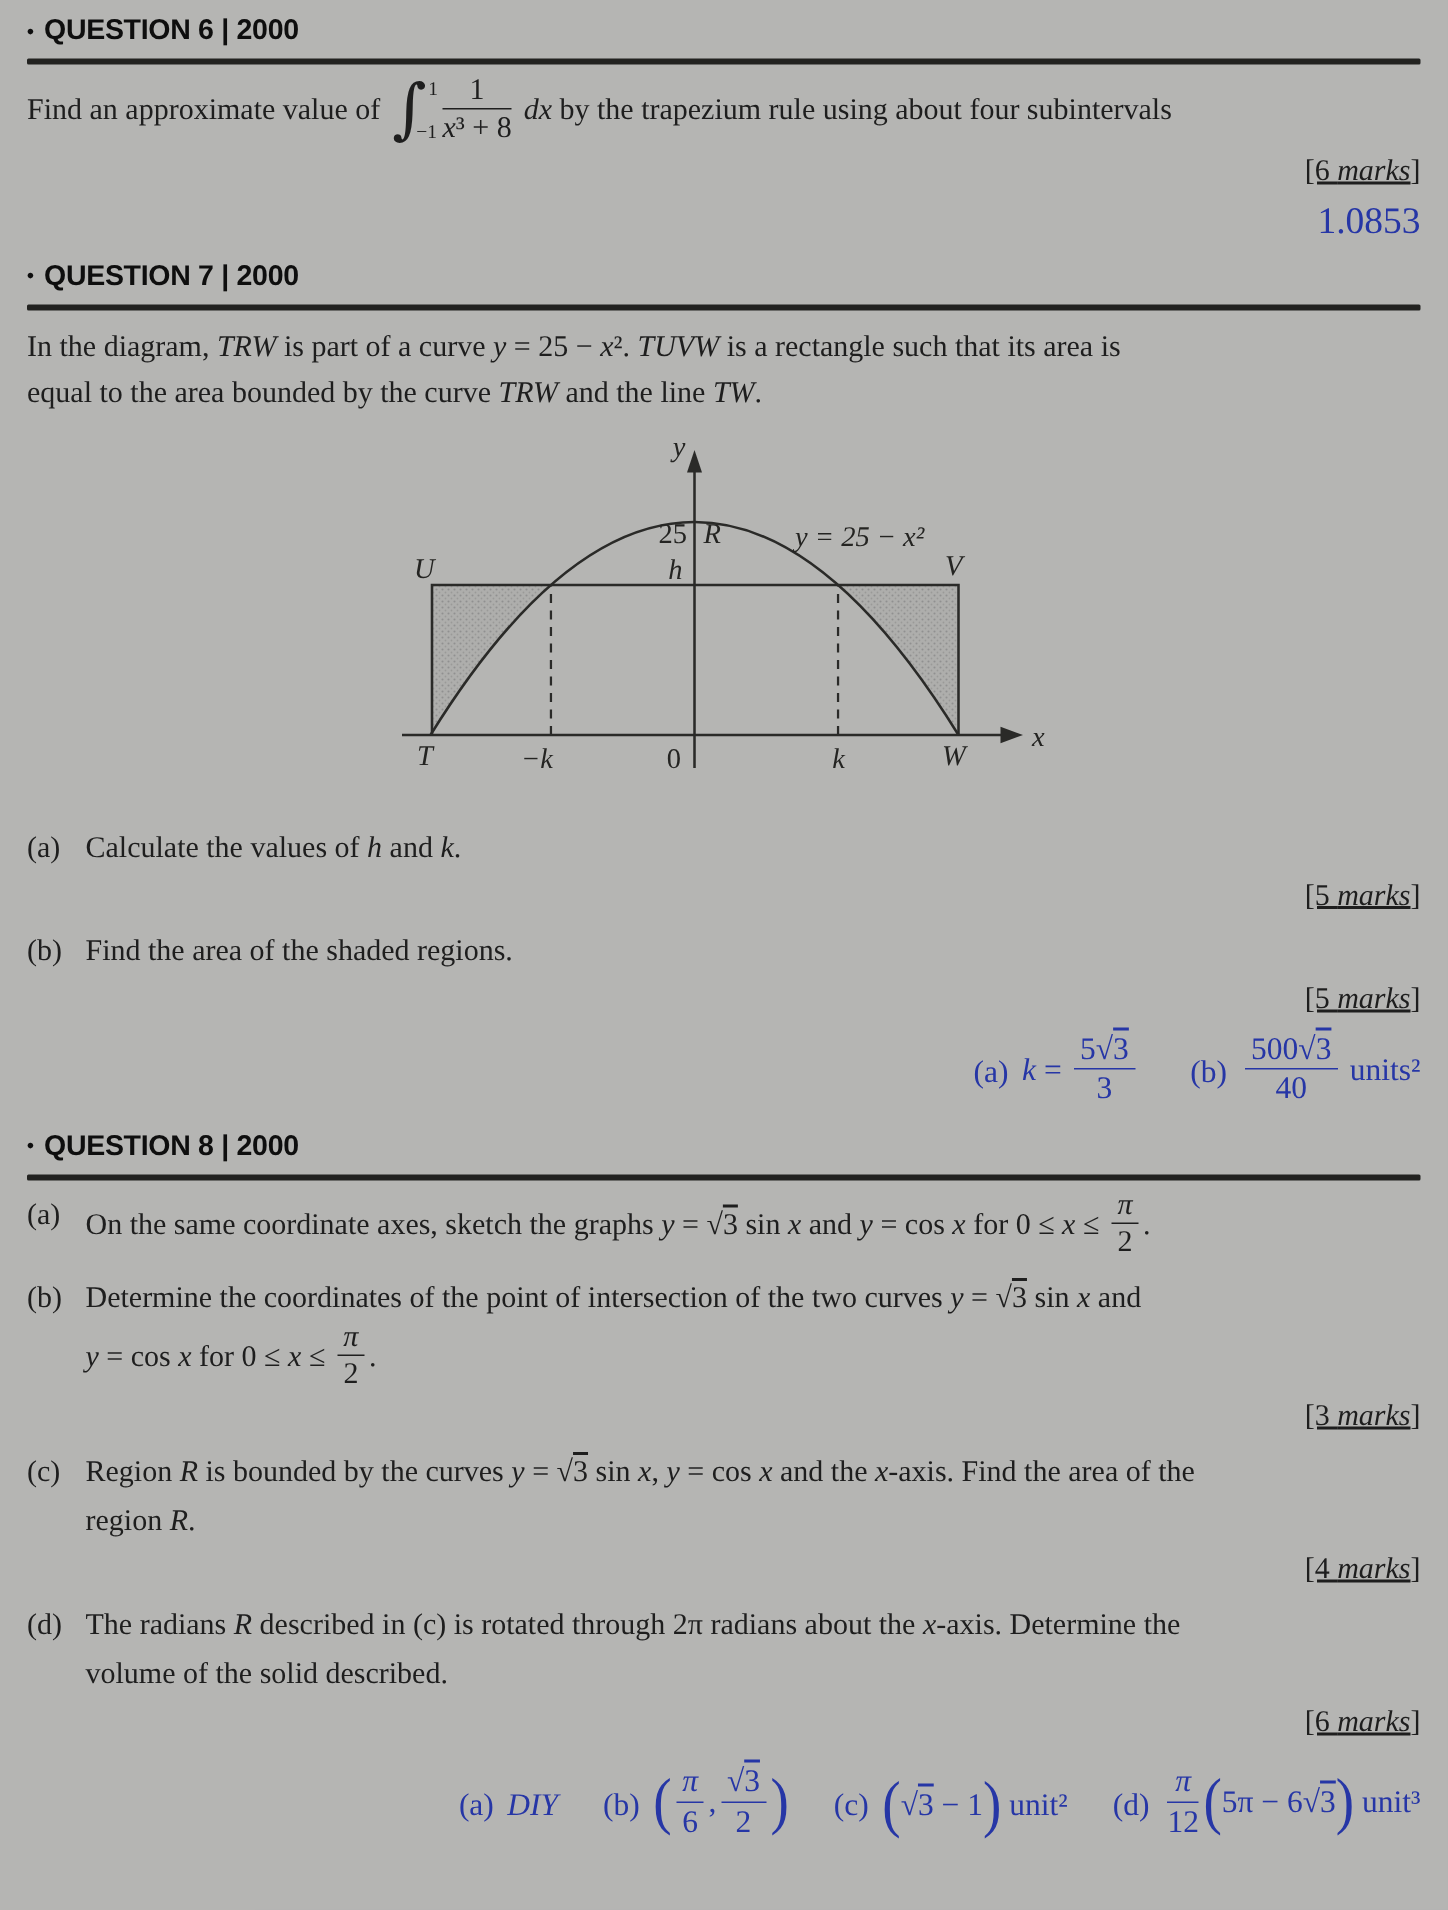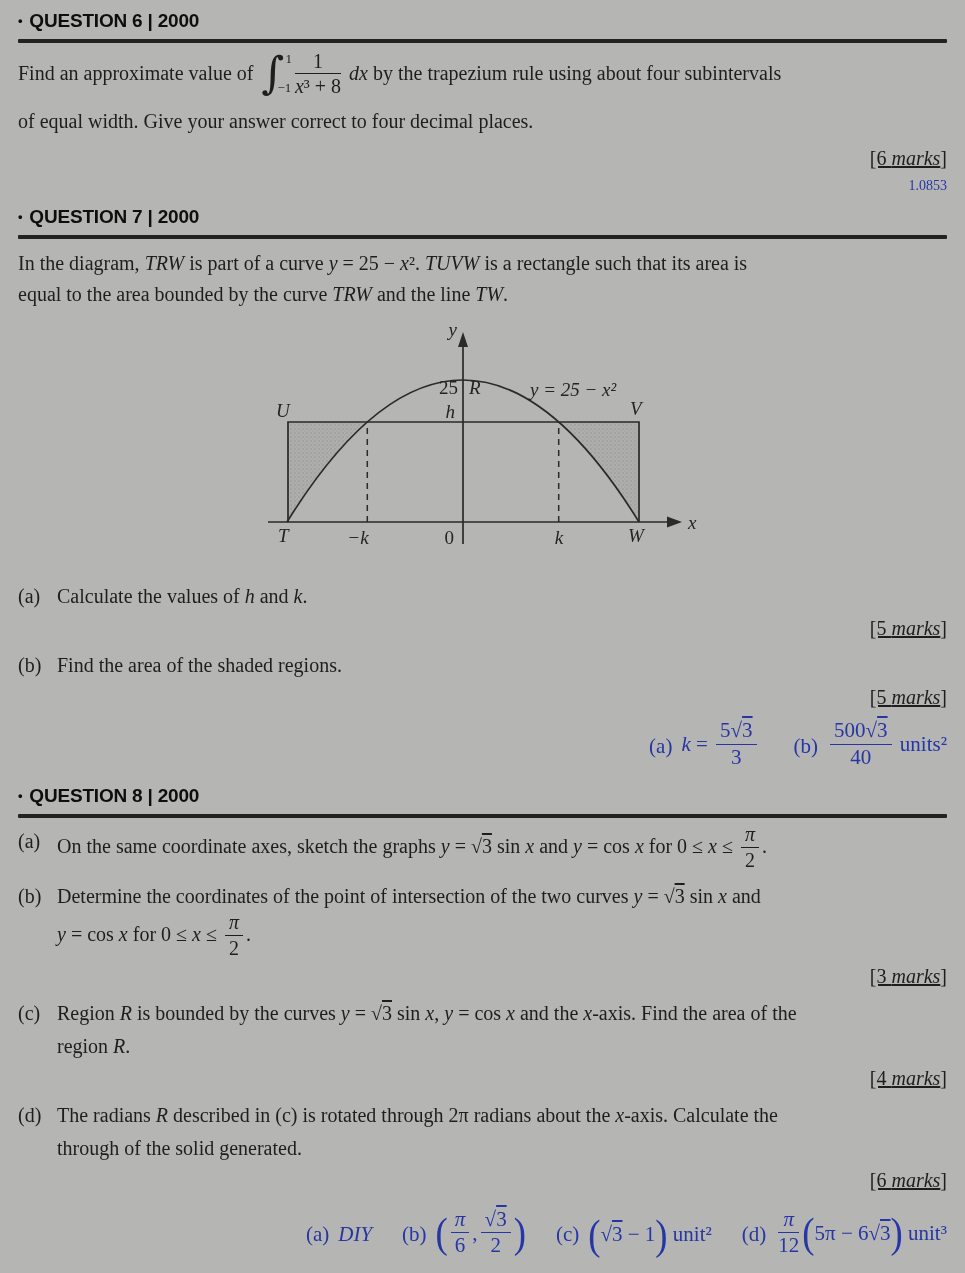--- a/index.html
+++ b/index.html
@@ -29,21 +29,21 @@
   
   .intg{display:inline-flex;align-items:center;vertical-align:middle;margin:0 0 0 3px;position:relative;top:-2px;}
   .isym{font-family:"DejaVu Serif",serif;font-size:44px;line-height:0.82;font-weight:400;}
   .ilim{display:inline-flex;flex-direction:column;justify-content:space-between;height:46px;font-size:13px;line-height:1;}
   .iup{margin-left:1px;padding-top:2px;}
   .ilo{margin-left:-7px;padding-bottom:2px;}
   
   .bigp{display:inline-block;font-size:1.75em;font-weight:400;line-height:0;vertical-align:middle;transform:scaleY(1.15);position:relative;top:-2px;}
   
   .blue{color:#2636a6;}
-  .ansline{text-align:right;font-size:14px;margin-top:6px;}
+  .ansline{text-align:right;font-size:25px;margin-top:6px;}
   .ansrow{display:flex;justify-content:flex-end;align-items:center;gap:34px;font-size:21px;margin-top:10px;}
   .ansitem{display:inline-flex;align-items:center;gap:9px;white-space:nowrap;}
   
   .diagwrap{margin:10px 0 2px 244px;width:440px;}
   svg text{font-family:"Liberation Serif",serif;font-size:19px;fill:#242422;}
   svg .tit{font-style:italic;}
 </style>
 </head>
 <body>
 
@@ -54,21 +54,21 @@
       <span class="bullet">•</span>
       <span>QUESTION 6 | 2000</span>
     </div>
     <div class="rule"></div>
     <div class="para"><span>Find an approximate value of </span><span class="intg">
           <span class="isym">∫</span>
           <span class="ilim">
             <span class="iup">1</span>
             <span class="ilo">−1</span>
           </span>
-        </span><span class="frac"><span class="fnum"><span>1</span></span><span class="fden"><span class="it">x</span><span>³ + 8</span></span></span><span> </span><span class="it">dx</span><span> by the trapezium rule using about four subintervals</span><br><span>of equal width. Give your answer correct to four decimal places.</span></div>
+        </span><span class="frac"><span class="fnum"><span>1</span></span><span class="fden"><span class="it">x</span><span>³ + 8</span></span></span><span> </span><span class="it">dx</span><span> by the trapezium rule using about four subintervals</span><br></div>
     <div class="marks"><span>[6 </span><span class="it">marks</span><span>]</span></div>
     <div class="ansline blue"><span>1.0853</span></div>
   </section>
 
   <section style="margin-top:12px;">
     <div class="qhead">
       <span class="bullet">•</span>
       <span>QUESTION 7 | 2000</span>
     </div>
     <div class="rule"></div>
@@ -158,21 +158,21 @@
     <div class="marks"><span>[3 </span><span class="it">marks</span><span>]</span></div>
 
     <div class="part">
       <span class="plabel">(c)</span>
       <div class="pbody"><span>Region </span><span class="it">R</span><span> is bounded by the curves </span><span class="it">y</span><span> = √</span><span class="ov">3</span><span> sin </span><span class="it">x</span><span>, </span><span class="it">y</span><span> = cos </span><span class="it">x</span><span> and the </span><span class="it">x</span><span>-axis. Find the area of the</span><br><span>region </span><span class="it">R</span><span>.</span></div>
     </div>
     <div class="marks"><span>[4 </span><span class="it">marks</span><span>]</span></div>
 
     <div class="part">
       <span class="plabel">(d)</span>
-      <div class="pbody"><span>The radians </span><span class="it">R</span><span> described in (c) is rotated through 2π radians about the </span><span class="it">x</span><span>-axis. Calculate the</span><br><span>through of the solid generated.</span></div>
+      <div class="pbody"><span>The radians </span><span class="it">R</span><span> described in (c) is rotated through 2π radians about the </span><span class="it">x</span><span>-axis. Determine the</span><br><span>volume of the solid described.</span></div>
     </div>
     <div class="marks"><span>[6 </span><span class="it">marks</span><span>]</span></div>
 
     <div class="ansrow blue" style="margin-top:16px;gap:30px;">
       <span class="ansitem">
         <span>(a)</span>
         <span><span class="it">DIY</span></span>
       </span>
       <span class="ansitem">
         <span>(b)</span>

